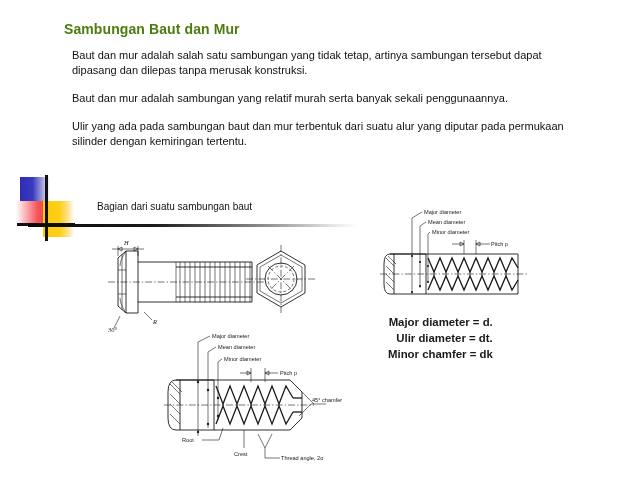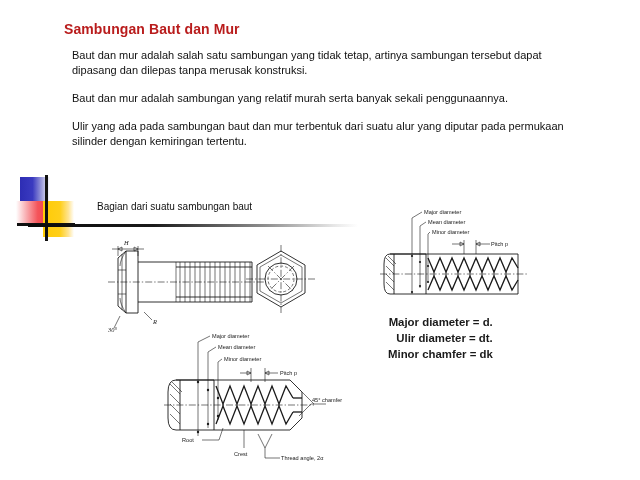--- a/index.html
+++ b/index.html
@@ -20,21 +20,21 @@
     background: #ffffff;
   }
 
   
   .heading {
     position: absolute;
     left: 64px;
     top: 21px;
     font-size: 14px;
     font-weight: bold;
-    color: #b91c1c;
+    color: #4d7c0f;
     letter-spacing: 0.1px;
   }
 
   
   .body-block {
     position: absolute;
     left: 72px;
     top: 48px;
     width: 500px;
   }

